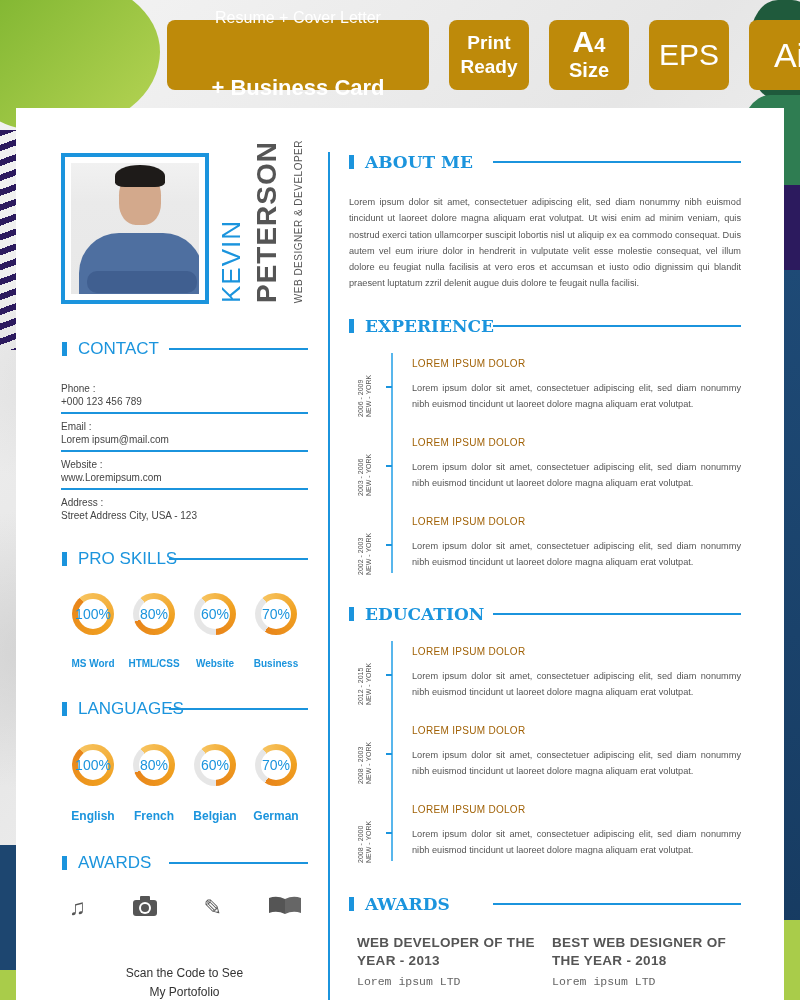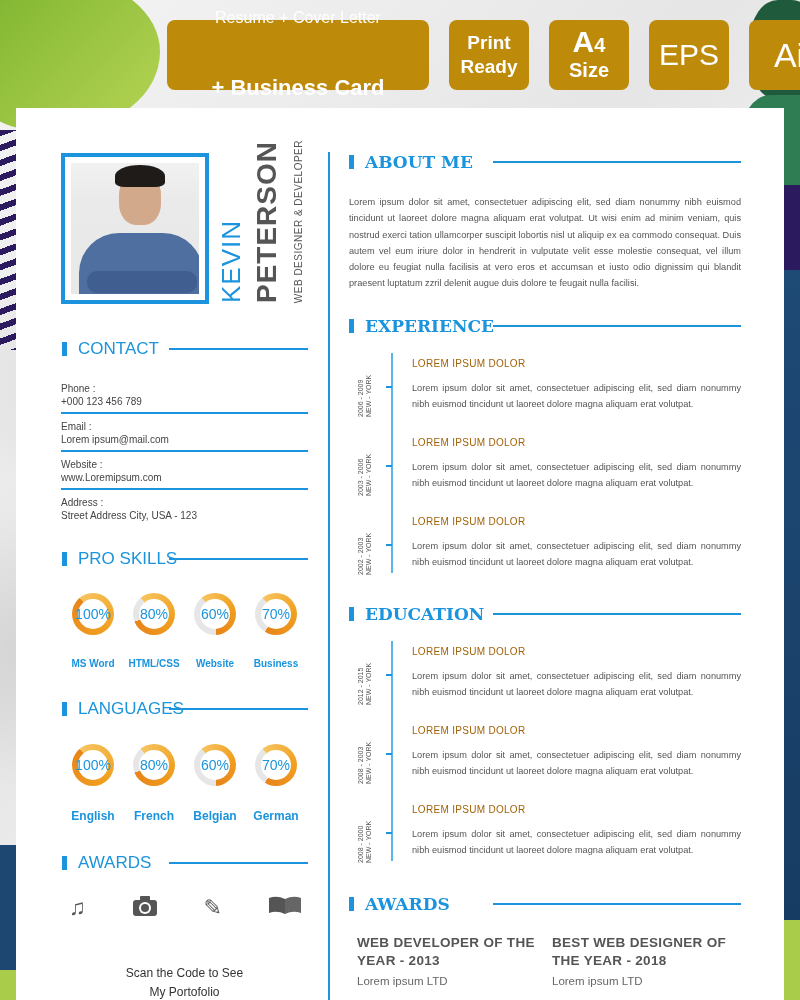--- a/index.html
+++ b/index.html
@@ -82,21 +82,21 @@
   .tl-item{position:relative;height:79px}
   .tl-item .date{position:absolute;left:0;top:4px;width:30px;height:60px;display:flex;gap:1px;justify-content:center}
   .tl-item .date div{writing-mode:vertical-rl;transform:rotate(180deg);font-size:7px;color:#555;white-space:nowrap}
   .tl-item .tick{position:absolute;left:37px;top:33px;width:6px;height:2px;background:#1b94dd}
   .tl-item .h{position:absolute;left:63px;top:5px;font-size:10px;color:#a16207;letter-spacing:.3px}
   .tl-item .p{position:absolute;left:63px;top:27px;width:329px;font-size:9.2px;color:#555;line-height:16.3px;text-align:justify}
 
   .awards{position:absolute;left:331px;top:826px;width:400px;display:flex;justify-content:flex-end}
   .aw{width:195px}
   .aw .h{font-size:13.5px;font-weight:bold;color:#555;line-height:18px;letter-spacing:.3px}
-  .aw .s{font-family:Liberation Sans, sans-serif;font-size:11.5px;color:#666;margin-top:5px}
+  .aw .s{font-family:Liberation Mono, monospace;font-size:11.5px;color:#666;margin-top:5px}
 </style>
 </head>
 <body>
 
 <div class="bg">
   <div class="navy-left"></div>
   <div class="navy-right"></div>
   <div class="purple-left"></div>
   <div class="purple-right"></div>
   <div class="green-blob"></div>

